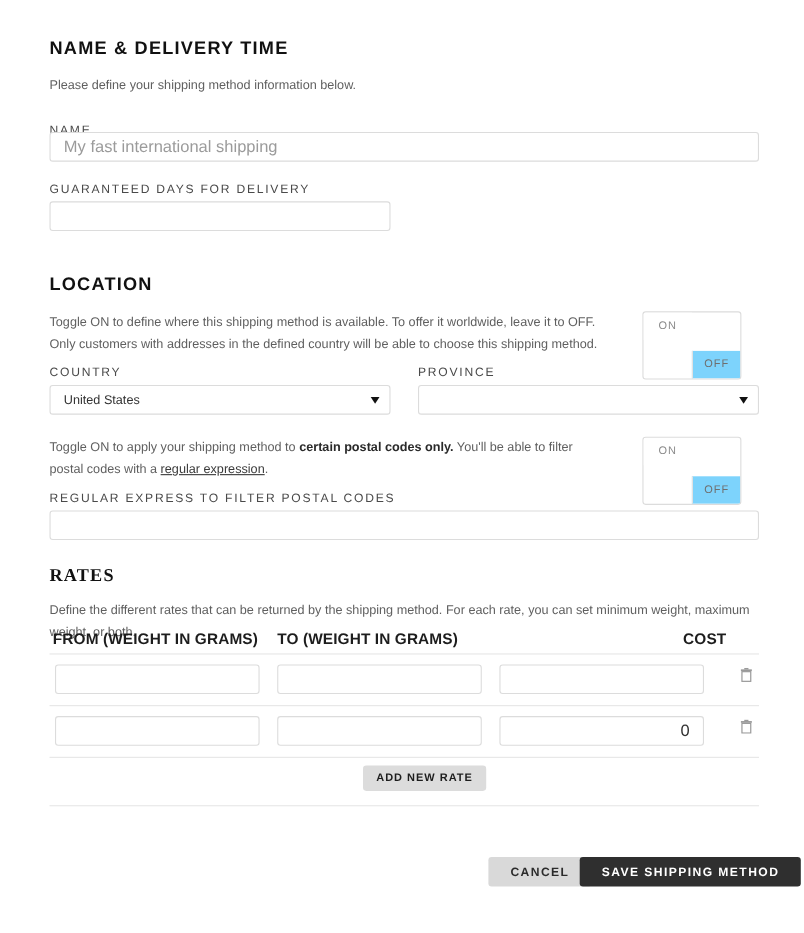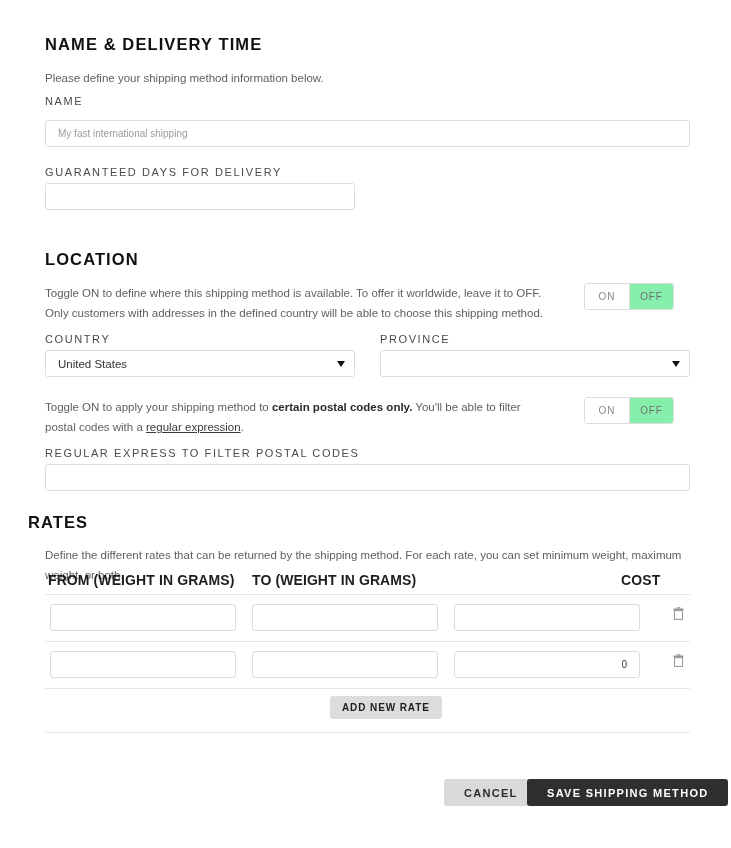--- a/index.html
+++ b/index.html
@@ -54,21 +54,21 @@
   }
 
   
   .txt {
     display: block;
     height: 27px;
     border: 1px solid #dcdcdc;
     border-radius: 3px;
     background: #fff;
     font-family: "Liberation Sans", sans-serif;
-    font-size: 10px;
+    font-size: 15px;
     color: #333;
     padding: 0 12px;
     outline: none;
   }
   .txt::placeholder { color: #9b9b9b; }
 
   .sel-wrap {
     position: relative;
     height: 27px;
   }
@@ -115,23 +115,24 @@
     padding: 0 0;
     width: 44px;
     height: 25px;
     line-height: 25px;
     text-align: center;
     background: #fff;
     cursor: pointer;
     user-select: none;
   }
   .toggle .opt.off-cell {
-    background: #86efac;
+    background: #7dd3fc;
     border-left: 1px solid #e2e2e2;
     color: #6f6f6f;
+    margin-top: 35px;
   }
 
   
   .col-head {
     font-size: 14px;
     font-weight: bold;
     color: #1d1d1d;
     letter-spacing: 0.1px;
   }
   .rule {
@@ -182,21 +183,21 @@
 </style>
 </head>
 <body>
 
 <div class="page">
 
   <div class="abs help-text" style="left:45px; top:68px; width:560px;">Please define your shipping method information below.</div>
 
   <div class="abs section-title" style="left:45px; top:35px;">NAME &amp; DELIVERY TIME</div>
 
-  <div class="abs field-label" style="left:45px; top:95px;">NAME</div>
+  <div class="abs field-label" style="left:45px; top:113px;">NAME</div>
 
   <input class="abs txt" style="left: 45px; top: 120px; width: 645px;" type="text" placeholder="My fast international shipping">
 
   <div class="abs field-label" style="left:45px; top:166px;">GUARANTEED DAYS FOR DELIVERY</div>
 
   <input class="abs txt" style="left: 45px; top: 183px; width: 310px;" type="text" placeholder="">
 
   <div class="abs section-title" style="left:45px; top:250px;">LOCATION</div>
 
   <div class="abs help-text" style="left:45px; top:283px; width:500px;">
@@ -234,21 +235,21 @@
 
   <div class="abs toggle" style="left:584px; top:397px;">
     <div class="opt">ON</div>
     <div class="opt off-cell">OFF</div>
   </div>
 
   <div class="abs field-label" style="left:45px; top:447px;">REGULAR EXPRESS TO FILTER POSTAL CODES</div>
 
   <input class="abs txt" style="left: 45px; top: 464px; width: 645px;" type="text" placeholder="">
 
-  <div class="abs section-title" style="left:28px; top:513px;">RATES</div>
+  <div class="abs section-title" style="left:45px; top:513px;font-family:Liberation Serif, serif;">RATES</div>
 
   <div class="abs help-text" style="left:45px; top:545px; width:645px;">Define the different rates that can be returned by the shipping method. For each rate, you can set minimum weight, maximum weight, or both.</div>
 
   <div class="abs col-head" style="left:48px; top:572px;">FROM (WEIGHT IN GRAMS)</div>
   <div class="abs col-head" style="left:252px; top:572px;">TO (WEIGHT IN GRAMS)</div>
   <div class="abs col-head" style="left:621px; top:572px;">COST</div>
 
   <div class="abs rule" style="left:45px; top:594px; width:645px;"></div>
 
   <div class="abs" style="left:45px; top:595px; width:645px; height:44px;">

